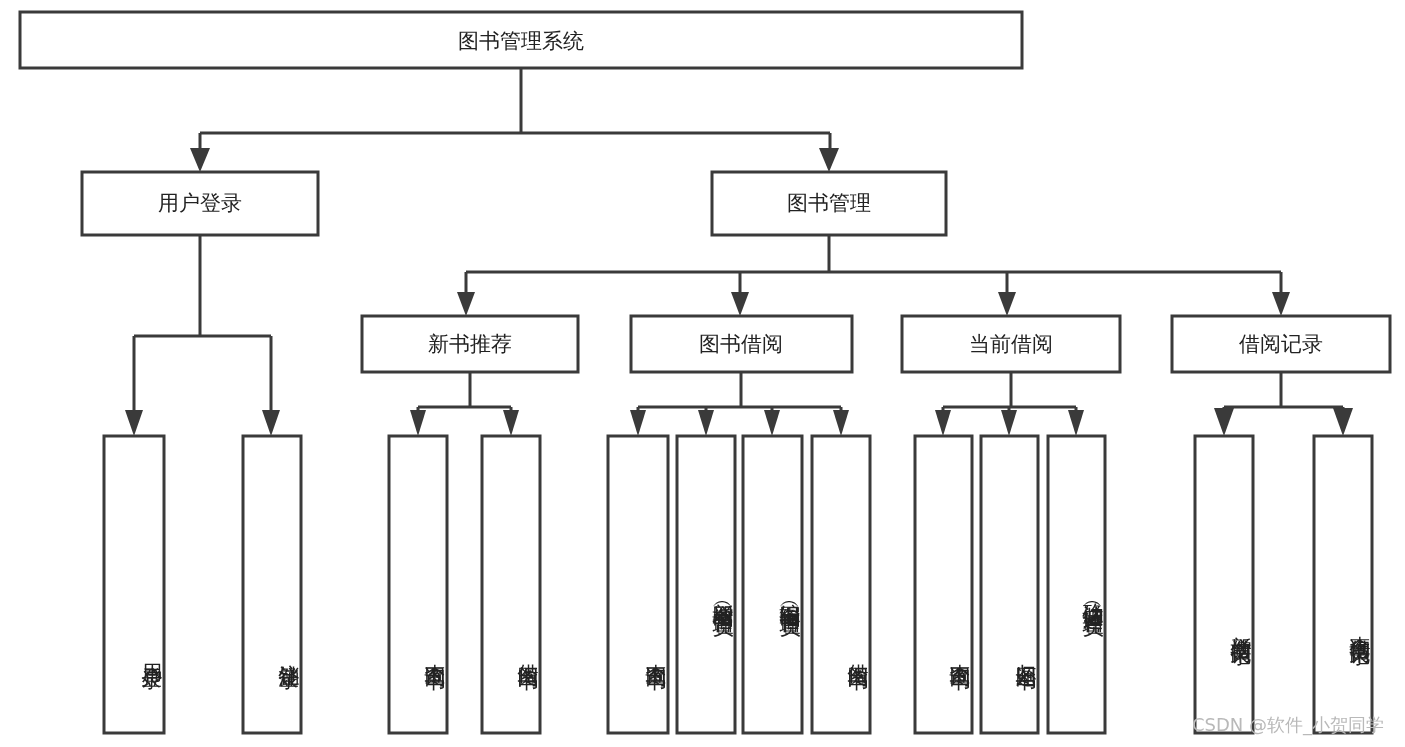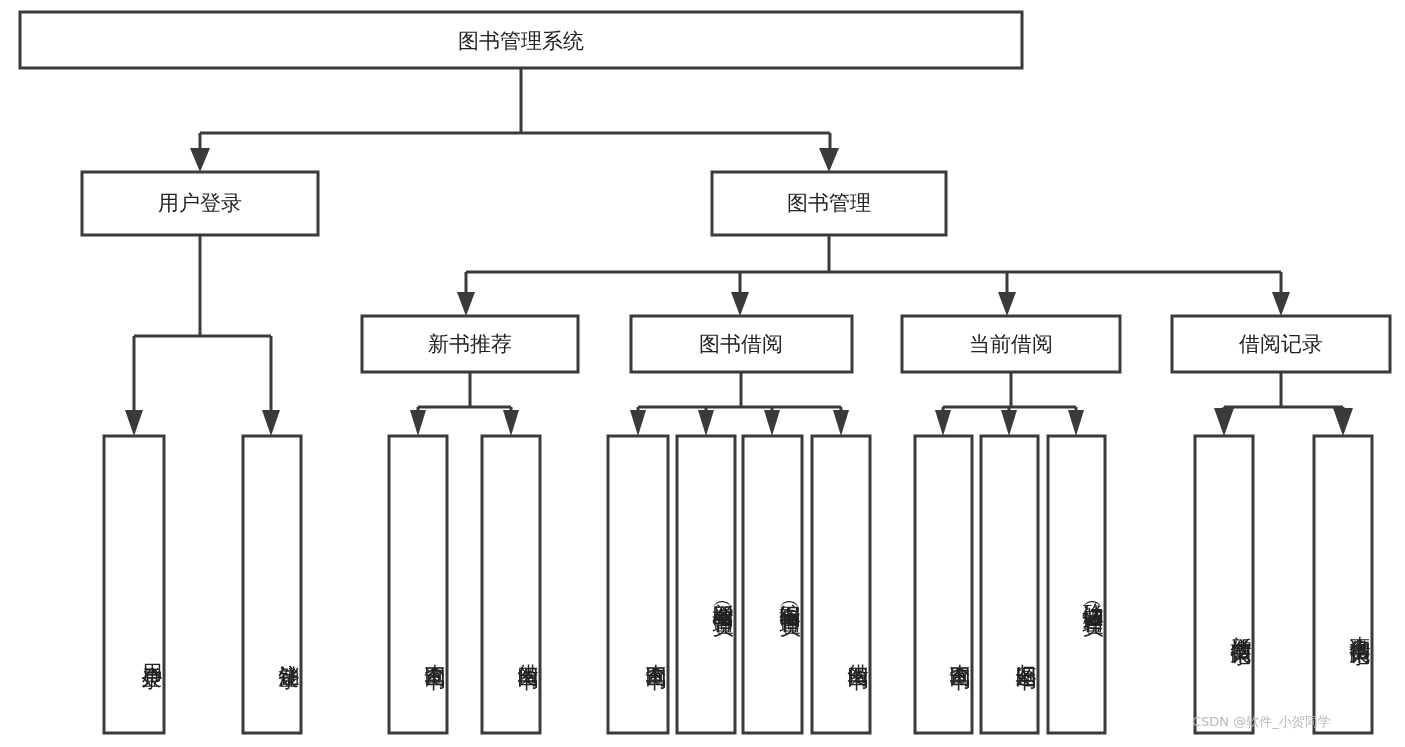--- a/index.html
+++ b/index.html
@@ -59,21 +59,21 @@
     font-size: 21px;
     line-height: 1.22;
     color: #222222;
     letter-spacing: 2px;
     white-space: nowrap;
     pointer-events: none;
   }
   .watermark {
     position: absolute;
     font-family: "DejaVu Sans", "Liberation Sans", sans-serif;
-    font-size: 13px;
+    font-size: 18px;
     color: #b9b9b9;
     white-space: nowrap;
     left: 1192px;
     top: 713px;
   }
 </style>
 </head>
 <body>
 
 <div id="diagram-root">

